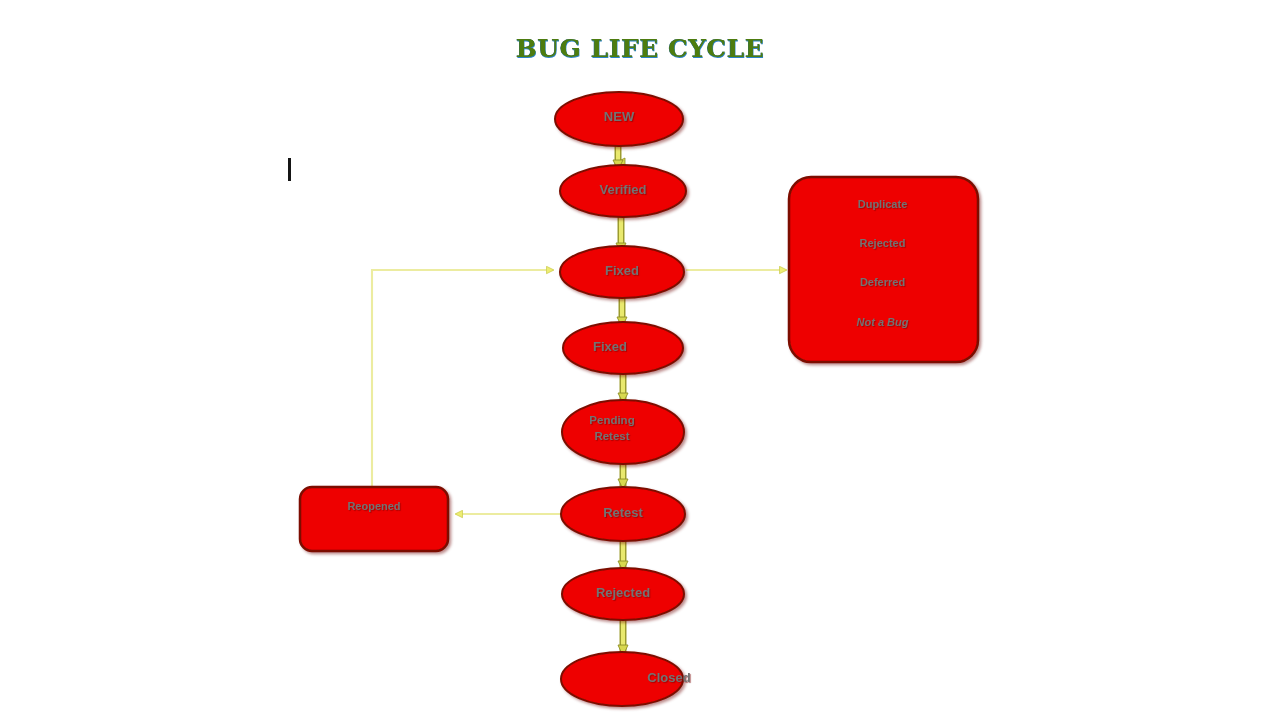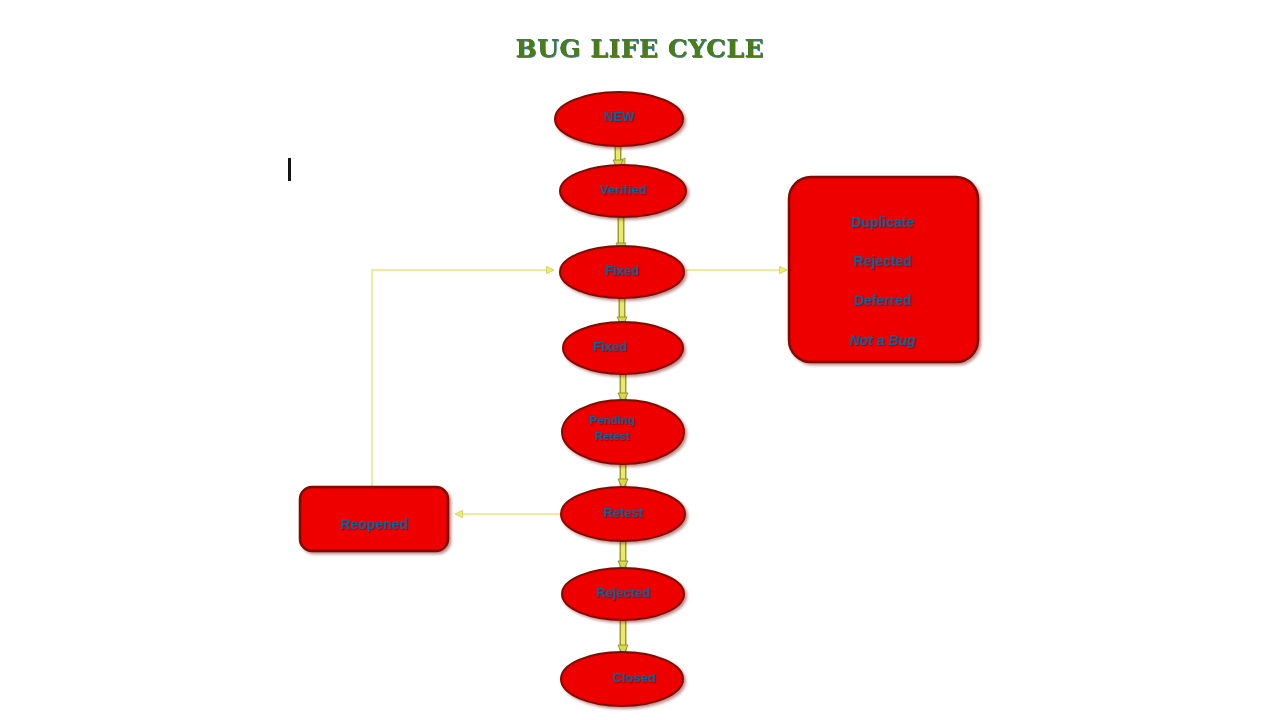--- a/index.html
+++ b/index.html
@@ -36,33 +36,33 @@
     color: #4d7c0f;
     text-shadow: 0.5px 0.5px 0 #2b83c9, -0.3px 0 0 #17598f;
     font-variant: small-caps;
     text-transform: uppercase;
     -webkit-font-smoothing: antialiased;
   }
 
   
   .node-label {
     position: absolute;
-    color: #0369a1;
+    color: #737373;
     font-weight: bold;
     font-family: "Liberation Sans", sans-serif;
     text-shadow: 1px 1px 1px rgba(120,0,0,0.55);
     white-space: pre-line;
     line-height: 1.35;
     text-align: center;
     pointer-events: none;
   }
 
   .ellipse-label { font-size: 13px; }
   .small-label   { font-size: 11.5px; }
-  .box-label     { font-size: 14px; margin-top: 16px; }
+  .box-label     { font-size: 11px; }
 
   
   .caret {
     position: absolute;
     left: 288px;
     top: 158px;
     width: 3px;
     height: 23px;
     background: #151515;
   }
@@ -170,21 +170,21 @@
 
 <div class="node-label ellipse-label" style="left:542px; top:338px; width:136px;">Fixed</div>
 
 <div class="node-label small-label" style="left:552px; top:413px; width:120px;">Pending
 Retest</div>
 
 <div class="node-label ellipse-label" style="left:563px; top:504px; width:120px;">Retest</div>
 
 <div class="node-label ellipse-label" style="left:563px; top:584px; width:120px;">Rejected</div>
 
-<div class="node-label ellipse-label" style="left:562px; top:669px; width:144px;">Closed</div>
+<div class="node-label ellipse-label" style="left:562px; top:669px; width:144px;padding-left:35px;">Closed</div>
 
 <div class="node-label box-label" style="left:306px; top:499px; width:136px;">Reopened</div>
 
 <div class="node-label box-label" style="left:810px; top:197px; width:145px;">Duplicate</div>
 <div class="node-label box-label" style="left:810px; top:236px; width:145px;">Rejected</div>
 <div class="node-label box-label" style="left:810px; top:275px; width:145px;text-align:center;">Deferred</div>
 <div class="node-label box-label" style="left:810px; top:315px; width:145px;font-style:italic;">Not a Bug</div>
 
 <div class="caret"></div>
 

